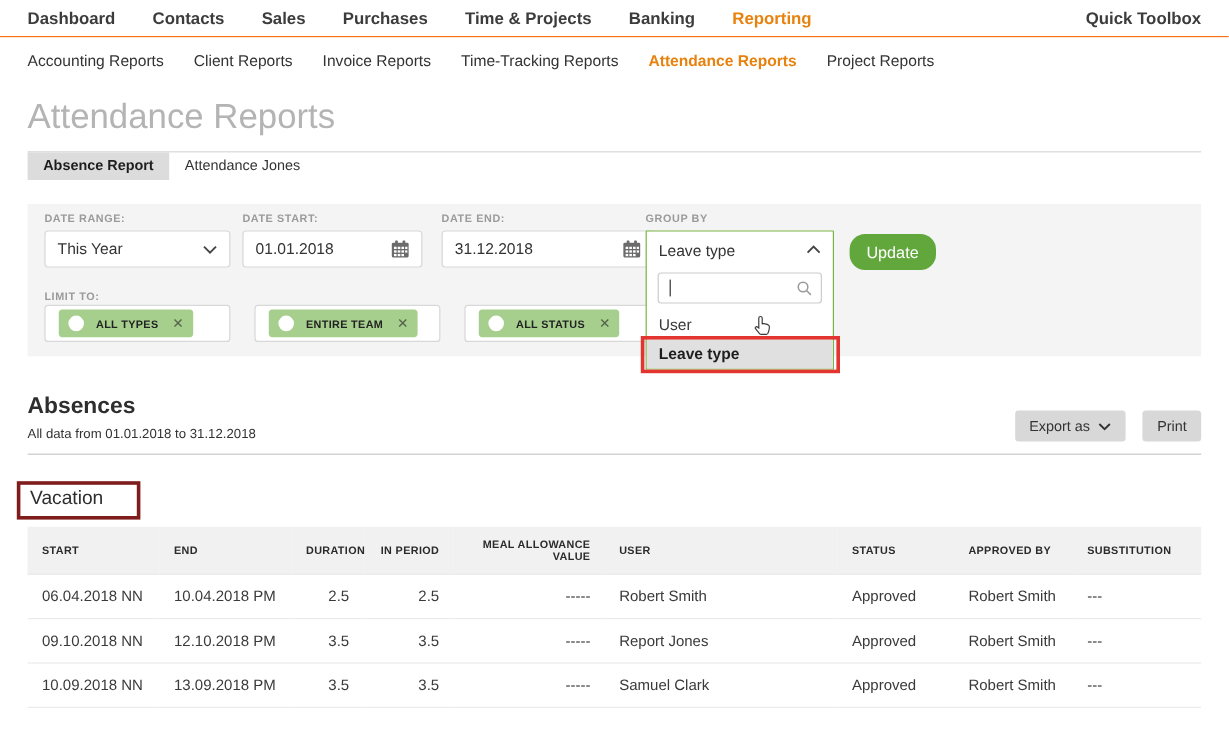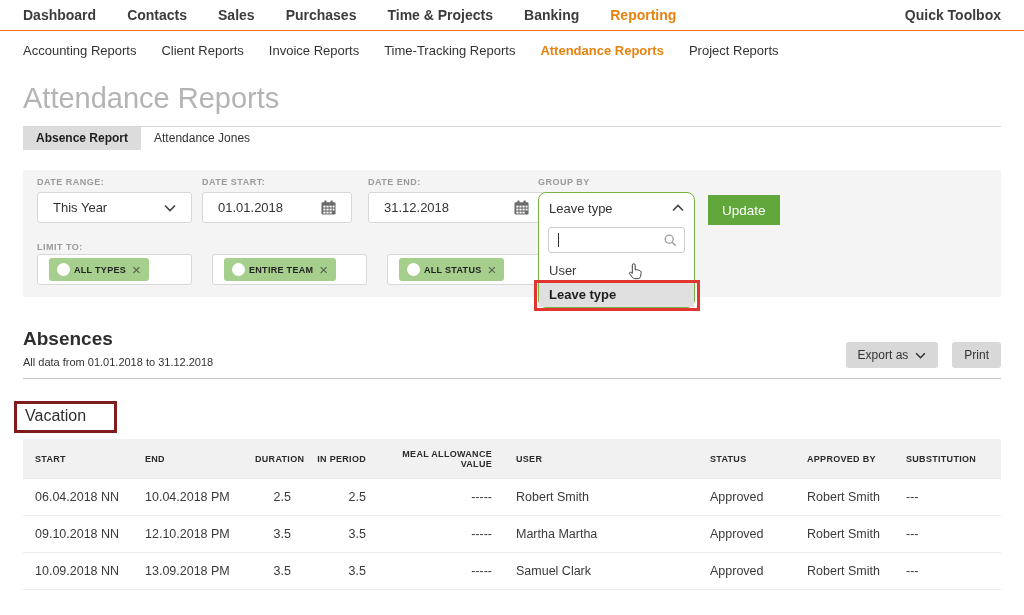--- a/index.html
+++ b/index.html
@@ -23,44 +23,44 @@
   .page-title { margin:13px 23px 0; font-size:29px; font-weight:400; color:#b4b4b4; }
 
   .tabbar { margin:11px 23px 0; border-top:1px solid #d7d7d7; display:flex; }
   .tab { font-size:12px; padding:4px 13px 5px; color:#333; }
   .tab.active { background:#dcdcdc; font-weight:700; color:#1d1d1d; }
 
   
   .panel { position:relative; margin:20px 23px 0; height:127px; background:#f4f4f4; }
   .flabel { position:absolute; font-size:9px; font-weight:700; color:#9a9a9a; letter-spacing:.5px; }
   .fbox { position:absolute; height:31px; background:#fff; border:1px solid #d8d8d8; border-radius:3px;
-          display:flex; align-items:center; padding:0 15px; font-size:13px; color:#333; top:22px; }
+          display:flex; align-items:center; padding:0 10px; font-size:13px; color:#333; top:22px; }
   .chev { margin-left:auto; display:flex; }
   .calicon { margin-left:auto; display:flex; }
 
   
   .dropdown { position:absolute; left:515px; top:22px; width:157px; background:#fff;
-              border:1px solid #79b344; border-radius:8px; z-index:6; }
+              border:1px solid #79b344; border-radius:1px; z-index:6; }
   .dd-control { height:30px; display:flex; align-items:center; padding:0 10px; font-size:13px; color:#333; }
   .dd-search { padding:4px 9px 6px; }
   .searchbox { height:26px; border:1px solid #ccc; border-radius:3px; display:flex; align-items:center; padding:0 7px; background:#fff; }
   .caret { width:1px; height:14px; background:#333; margin-left:2px; }
   .dd-opt { padding:4px 10px 5px; font-size:13px; color:#3a3a3a; }
   .dd-opt.selected { font-weight:700; background:#e0e0e0; color:#1e1e1e; position:relative; }
   .red-overlay { position:absolute; left:-5px; right:-6px; top:-3px; bottom:-4px;
                  border:3px solid #e23530; pointer-events:none; }
 
   .btn-update { position:absolute; left:685px; top:25px; height:30px; padding:0 14px;
-                background:#61a73c; color:#fff; font-size:13.5px; border-radius:0;
+                background:#61a73c; color:#fff; font-size:13.5px; border-radius:13px;
                 display:flex; align-items:center; border:none; }
 
   .limit-box { position:absolute; top:84px; height:31px; width:155px; background:#fff;
                border:1px solid #d8d8d8; border-radius:3px; display:flex; align-items:center; }
   .pill { margin-left:11px; height:23px; background:#a6cf8d; border-radius:3px;
-          display:flex; align-items:center; gap:4px; padding:0 8px; }
+          display:flex; align-items:center; gap:10px; padding:0 8px; }
   .pill .dot { width:13px; height:13px; border-radius:50%; background:#fff; flex:0 0 auto; }
   .pill .ptext { font-size:9px; font-weight:700; color:#222; letter-spacing:.3px; white-space:nowrap; }
   .pill .x { font-size:15px; color:#55624d; margin-left:2px; line-height:1; }
 
   
   .sec { margin:31px 23px 0; border-bottom:1px solid #c9c9c9; padding-bottom:10px; position:relative; }
   .sec h2 { font-size:19px; font-weight:700; color:#2e2e2e; }
   .sec .sub { font-size:11px; color:#333; margin-top:6px; }
   .sec-btns { position:absolute; right:0; bottom:10px; display:flex; gap:14px; }
   .gbtn { background:#d8d8d8; border:none; border-radius:3px; font-size:12px; color:#333;
@@ -279,21 +279,21 @@
       <td>Approved</td>
       <td>Robert Smith</td>
       <td>---</td>
     </tr>
     <tr>
       <td>09.10.2018 NN</td>
       <td>12.10.2018 PM</td>
       <td class="num">3.5</td>
       <td class="num">3.5</td>
       <td class="num">-----</td>
-      <td>Martha Martha</td>
+      <td>Report Jones</td>
       <td>Approved</td>
       <td>Robert Smith</td>
       <td>---</td>
     </tr>
     <tr>
       <td>10.09.2018 NN</td>
       <td>13.09.2018 PM</td>
       <td class="num">3.5</td>
       <td class="num">3.5</td>
       <td class="num">-----</td>

